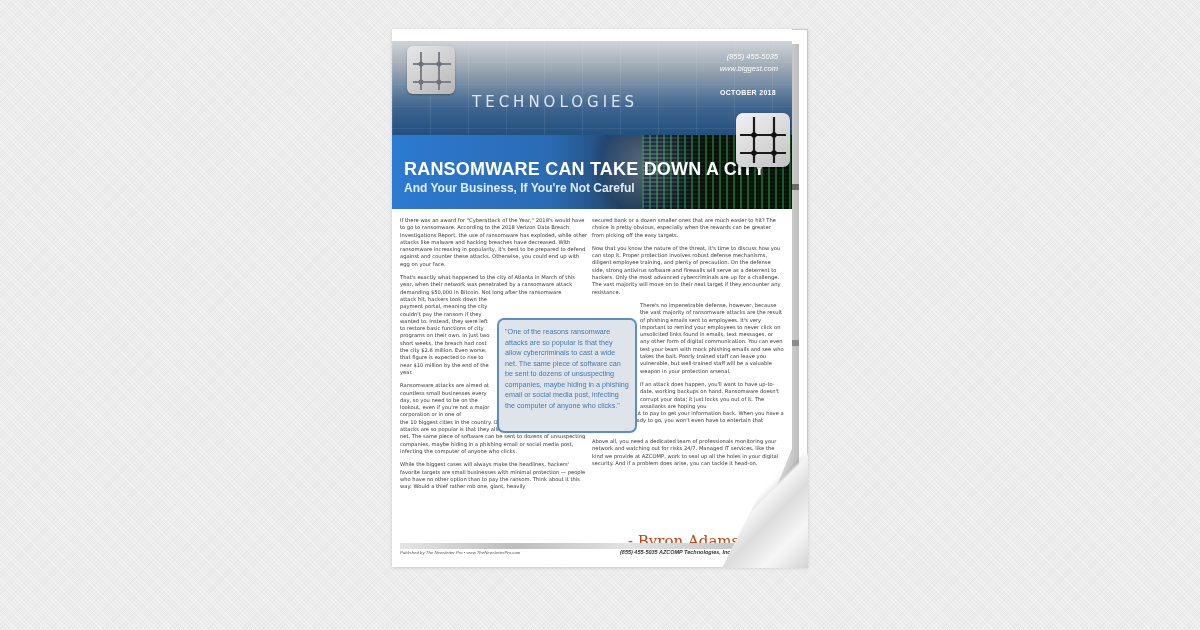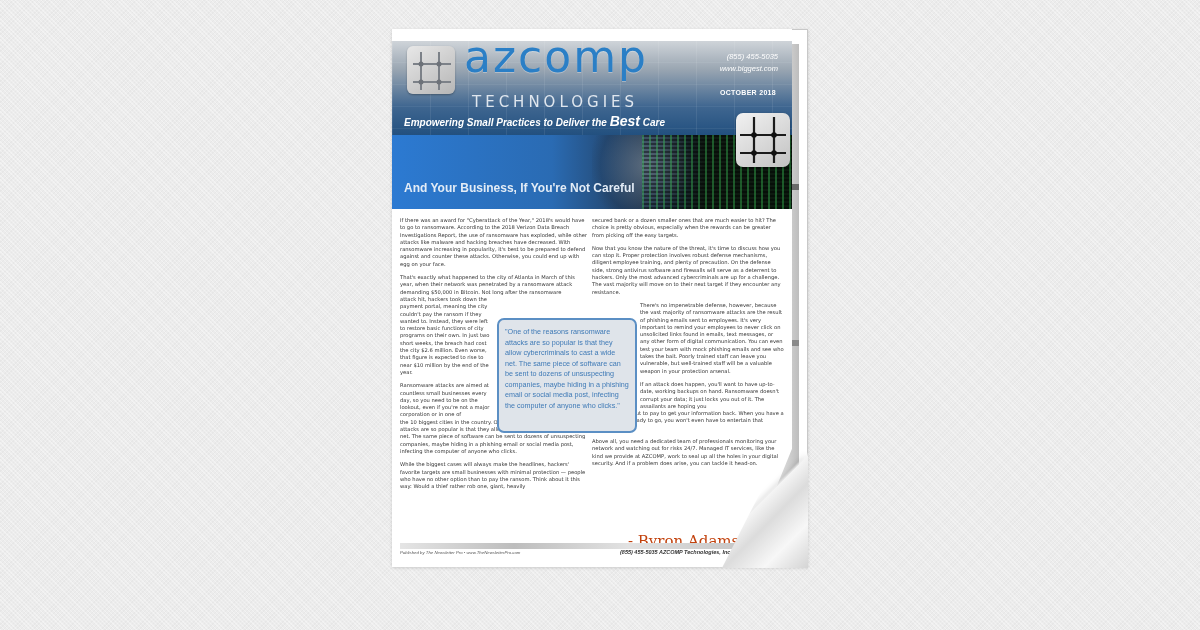--- a/index.html
+++ b/index.html
@@ -179,33 +179,32 @@
             <line x1="32" y1="6" x2="32" y2="44"></line>
           </g>
           <g fill="#6d7279">
             <circle cx="14" cy="18" r="2.5"></circle>
               <circle cx="32" cy="18" r="2.5"></circle>
             <circle cx="14" cy="36" r="2.5"></circle>
               <circle cx="32" cy="36" r="2.5"></circle>
           </g>
         </svg>
       </div>
-      <div class="brand">azcomp</div>
       <div class="brand-sub">TECHNOLOGIES</div>
       <div class="contact">
         <div>(855) 455-5035</div>
         <div>www.biggest.com</div>
       </div>
       <div class="issue-date">OCTOBER 2018</div>
-      <div class="tagline"><span>Empowering Small Practices to Deliver the </span><span class="big">Best</span><span> Care</span></div>
     </div>
 
     <div class="hero">
       <div class="hood"></div>
       <div class="matrix"></div>
+      <div class="hero-title">RANSOMWARE CAN TAKE DOWN A CITY</div>
       <div class="hero-sub">And Your Business, If You're Not Careful</div>
     </div>
 
     <div class="corner-logo">
       <svg viewBox="0 0 54 54">
         <g stroke="#1b1b1b" stroke-width="2.2" fill="none">
           <line x1="4" y1="22" x2="50" y2="22"></line>
           <line x1="4" y1="40" x2="50" y2="40"></line>
           <line x1="18" y1="4" x2="18" y2="50"></line>
           <line x1="38" y1="4" x2="38" y2="50"></line>

